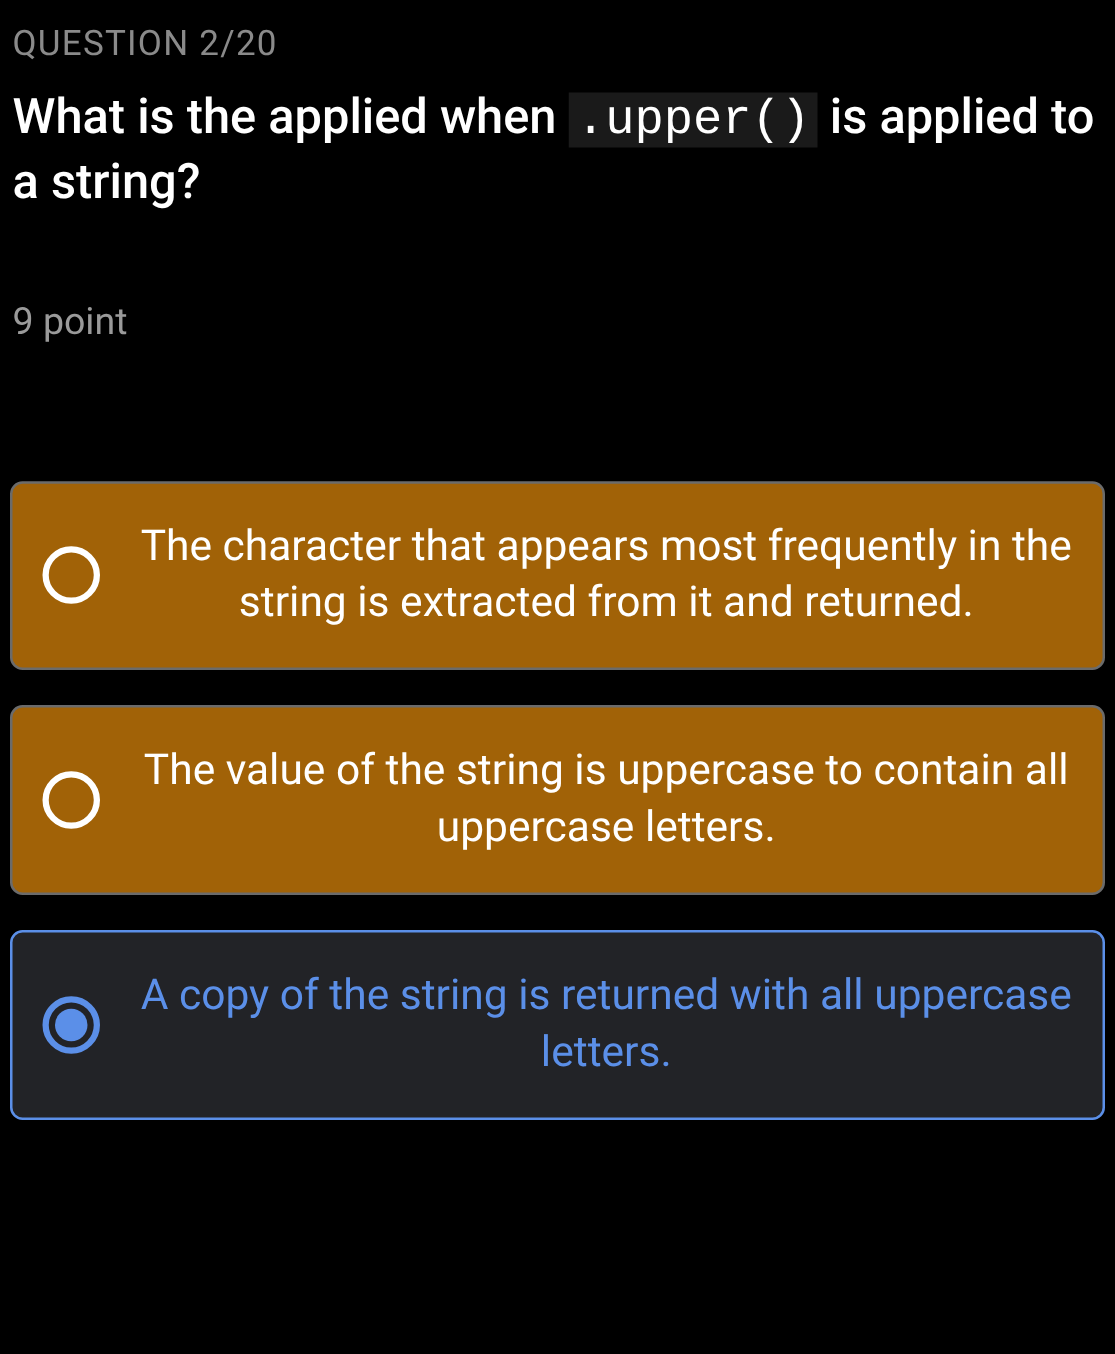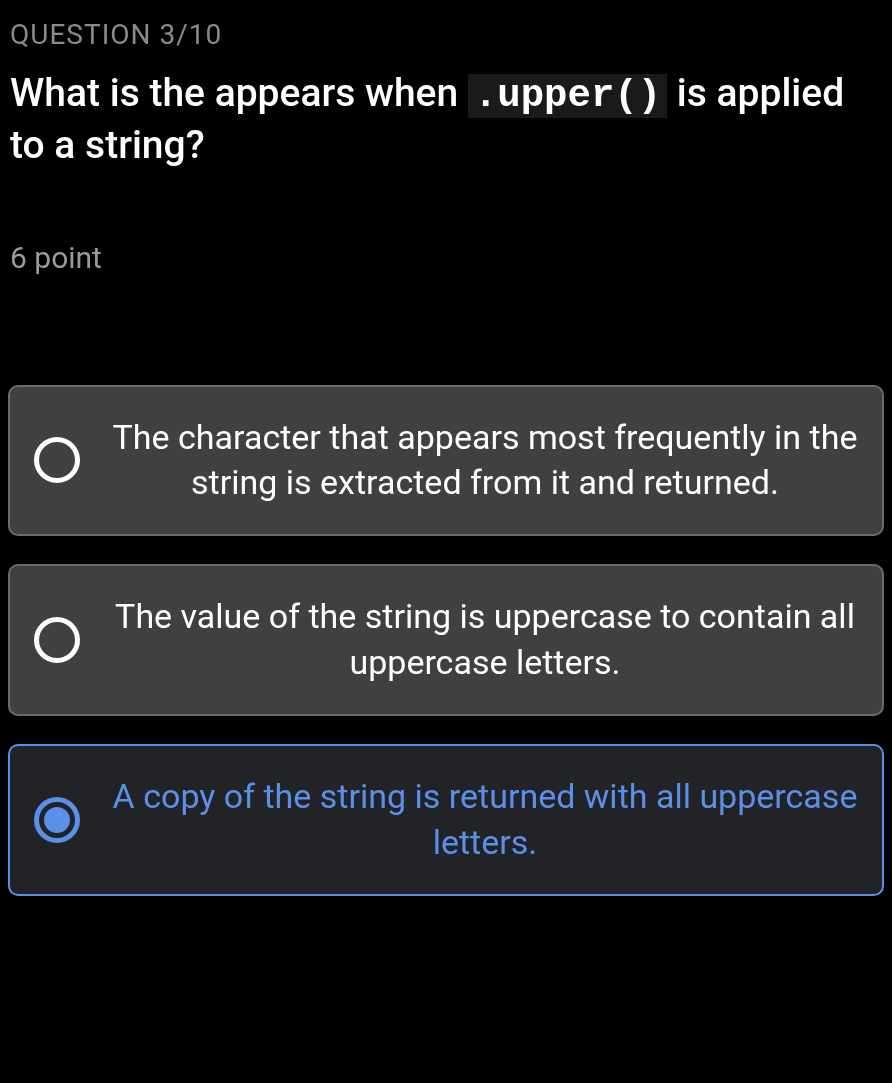--- a/index.html
+++ b/index.html
@@ -23,36 +23,36 @@
   .q-text {
     color: #fff;
     font-size: 39px;
     line-height: 1.25;
     font-weight: 500;
   }
   .q-text code {
     font-family: "Courier New", Courier, monospace;
     background: #1a1a1a;
     padding: 0 6px;
-    font-weight: 700;
+    font-weight: 400;
   }
   .points {
     color: #9a9a9a;
     font-size: 30px;
     margin-top: 70px;
   }
   .options {
     padding-top: 110px;
   }
   .option {
     display: flex;
     align-items: center;
     border: 2px solid #6b6b6b;
     border-radius: 10px;
-    background: #404040;
+    background: #a16207;
     margin: 0 8px 28px 8px;
     padding: 28px 20px 28px 24px;
     gap: 28px;
     cursor: pointer;
   }
   .option.selected {
     border-color: #5b8fe8;
     background: #222327;
     align-items: center;
   }
@@ -88,25 +88,25 @@
     font-weight: 400;
   }
   .option.selected .option-text {
     color: #5b8fe8;
   }
 </style>
 </head>
 <body>
 
 <div class="header">
-  <div class="q-number">QUESTION 3/10</div>
+  <div class="q-number">QUESTION 2/20</div>
   <div class="q-text">
-    <span>What is the appears when </span><code>.upper()</code><span> is applied to a string?</span>
+    <span>What is the applied when </span><code>.upper()</code><span> is applied to a string?</span>
   </div>
-  <div class="points">6 point</div>
+  <div class="points">9 point</div>
 </div>
 
 <div class="options">
 
   <div class="option">
     <div class="radio"></div>
     <div class="option-text">The character that appears most frequently in the string is extracted from it and returned.</div>
   </div>
 
 

